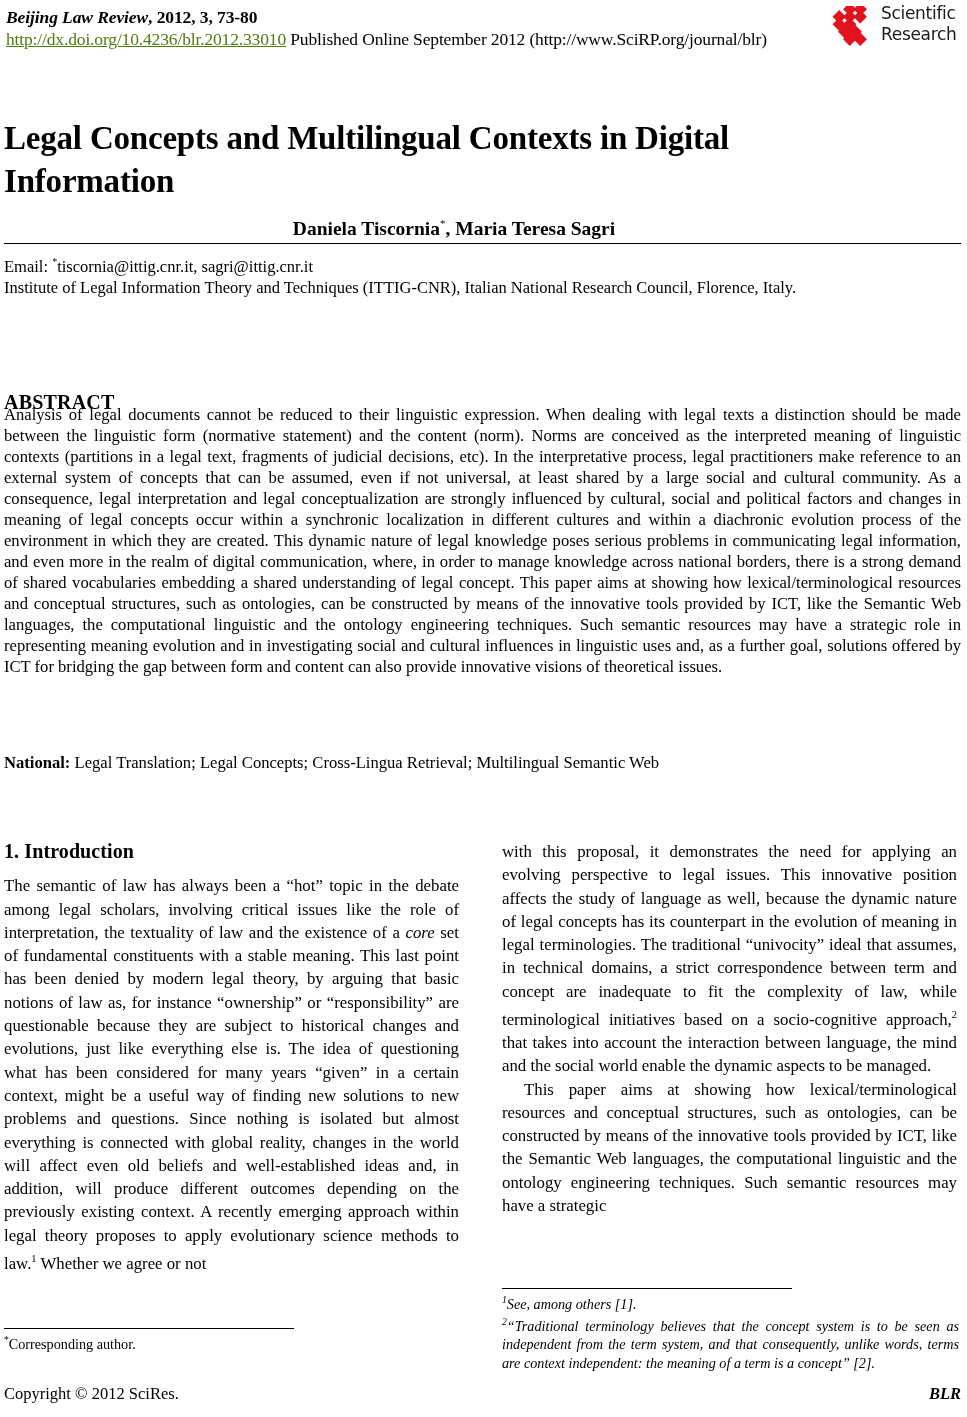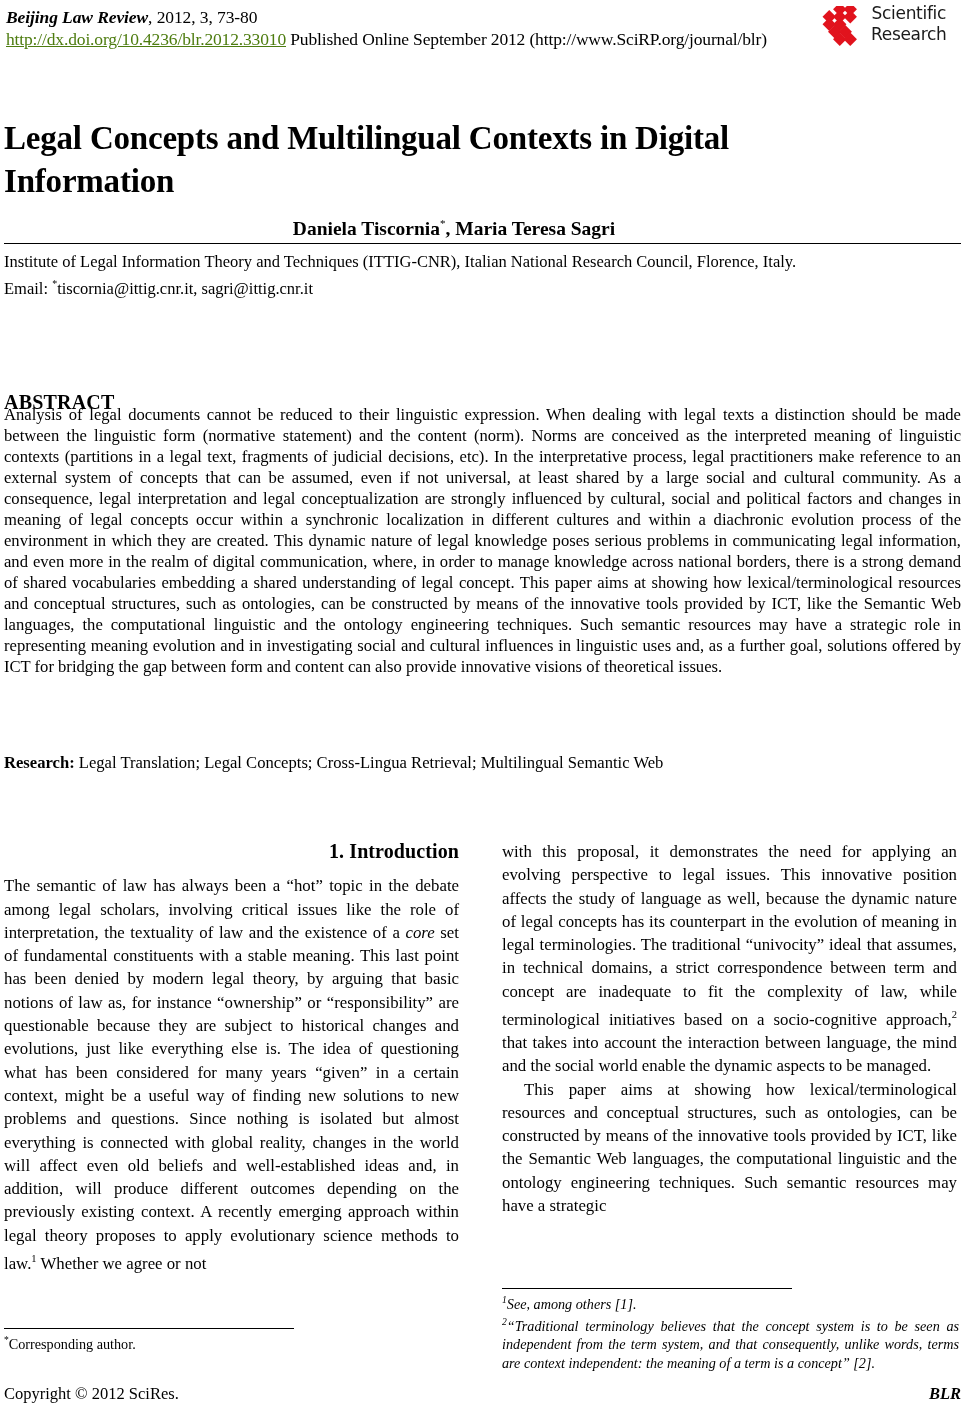--- a/index.html
+++ b/index.html
@@ -33,40 +33,39 @@
   .runhead-line1 {
     font-size: 17.5px;
     line-height: 22px;
     letter-spacing: -0.1px;
   }
   .runhead-line1 .jname {
     font-weight: bold;
     font-style: italic;
   }
   .runhead-line1 .jvol {
-    font-weight: normal;
+    font-weight: bold;
   }
   .runhead-line2 {
     font-size: 17.5px;
     line-height: 22px;
     letter-spacing: -0.15px;
   }
   .doi-link {
     color: #4d7c0f;
     text-decoration: underline;
   }
 
   
   .logo {
     position: absolute;
-    right: 16px;
+    right: 6px;
     top: 2px;
     width: 130px;
     height: 52px;
-    text-align: center;
   }
   .logo-mark {
     position: absolute;
     left: 0;
     top: 4px;
     width: 46px;
     height: 44px;
   }
   .logo-text {
     position: absolute;
@@ -180,21 +179,21 @@
     text-align: justify;
     text-justify: inter-word;
   }
   .col-left  { left: 4px; }
   .col-right { left: 502px; }
 
   .sec-h {
     font-size: 20px;
     font-weight: bold;
     margin: 0 0 11px 0;
-    text-align: right;
+    text-align: left;
     letter-spacing: 0.1px;
   }
   .col p {
     margin: 0;
     text-align: justify;
     text-justify: inter-word;
   }
   .col p.indent { text-indent: 22px; }
   .col p i { font-style: italic; }
   .col sup {
@@ -270,29 +269,29 @@
       <div>Research</div>
     </div>
   </div>
 
   <h1 class="title">Legal Concepts and Multilingual Contexts in Digital Information</h1>
 
   <div class="authors"><span>Daniela Tiscornia</span><sup>*</sup><span>, Maria Teresa Sagri</span></div>
   <div class="rule-authors"></div>
 
   <div class="affil">
+    <div><span>Email: </span><sup>*</sup><span>tiscornia@ittig.cnr.it, sagri@ittig.cnr.it</span></div>
     <div>Institute of Legal Information Theory and Techniques (ITTIG-CNR), Italian National Research Council, Florence, Italy.</div>
-    <div><span>Email: </span><sup>*</sup><span>tiscornia@ittig.cnr.it, sagri@ittig.cnr.it</span></div>
   </div>
 
 
   <h2 class="abstract-h">ABSTRACT</h2>
   <div class="abstract-body">Analysis of legal documents cannot be reduced to their linguistic expression. When dealing with legal texts a distinction should be made between the linguistic form (normative statement) and the content (norm). Norms are conceived as the interpreted meaning of linguistic contexts (partitions in a legal text, fragments of judicial decisions, etc). In the interpretative process, legal practitioners make reference to an external system of concepts that can be assumed, even if not universal, at least shared by a large social and cultural community. As a consequence, legal interpretation and legal conceptualization are strongly influenced by cultural, social and political factors and changes in meaning of legal concepts occur within a synchronic localization in different cultures and within a diachronic evolution process of the environment in which they are created. This dynamic nature of legal knowledge poses serious problems in communicating legal information, and even more in the realm of digital communication, where, in order to manage knowledge across national borders, there is a strong demand of shared vocabularies embedding a shared understanding of legal concept. This paper aims at showing how lexical/terminological resources and conceptual structures, such as ontologies, can be constructed by means of the innovative tools provided by ICT, like the Semantic Web languages, the computational linguistic and the ontology engineering techniques. Such semantic resources may have a strategic role in representing meaning evolution and in investigating social and cultural influences in linguistic uses and, as a further goal, solutions offered by ICT for bridging the gap between form and content can also provide innovative visions of theoretical issues.</div>
 
-  <div class="keywords"><b>Research:</b><span> Legal Translation; Legal Concepts; Cross-Lingua Retrieval; Multilingual Semantic Web</span></div>
+  <div class="keywords"><b>National:</b><span> Legal Translation; Legal Concepts; Cross-Lingua Retrieval; Multilingual Semantic Web</span></div>
 
   <div class="col col-left">
     <h2 class="sec-h">1. Introduction</h2>
     <p><span>The semantic of law has always been a “hot” topic in the debate among legal scholars, involving critical issues like the role of interpretation, the textuality of law and the existence of a </span><i>core</i><span> set of fundamental constituents with a stable meaning. This last point has been denied by modern legal theory, by arguing that basic notions of law as, for instance “ownership” or “responsibility” are questionable because they are subject to historical changes and evolutions, just like everything else is. The idea of questioning what has been considered for many years “given” in a certain context, might be a useful way of finding new solutions to new problems and questions. Since nothing is isolated but almost everything is connected with global reality, changes in the world will affect even old beliefs and well-established ideas and, in addition, will produce different outcomes depending on the previously existing context. A recently emerging approach within legal theory proposes to apply evolutionary science methods to law.</span><sup>1</sup><span> Whether we agree or not</span></p>
   </div>
 
   <div class="col col-right">
     <p><span>with this proposal, it demonstrates the need for applying an evolving perspective to legal issues. This innovative position affects the study of language as well, because the dynamic nature of legal concepts has its counterpart in the evolution of meaning in legal terminologies. The traditional “univocity” ideal that assumes, in technical domains, a strict correspondence between term and concept are inadequate to fit the complexity of law, while terminological initiatives based on a socio-cognitive approach,</span><sup>2</sup><span> that takes into account the interaction between language, the mind and the social world enable the dynamic aspects to be managed.</span></p>
     <p class="indent">This paper aims at showing how lexical/terminological resources and conceptual structures, such as ontologies, can be constructed by means of the innovative tools provided by ICT, like the Semantic Web languages, the computational linguistic and the ontology engineering techniques. Such semantic resources may have a strategic</p>
   </div>

